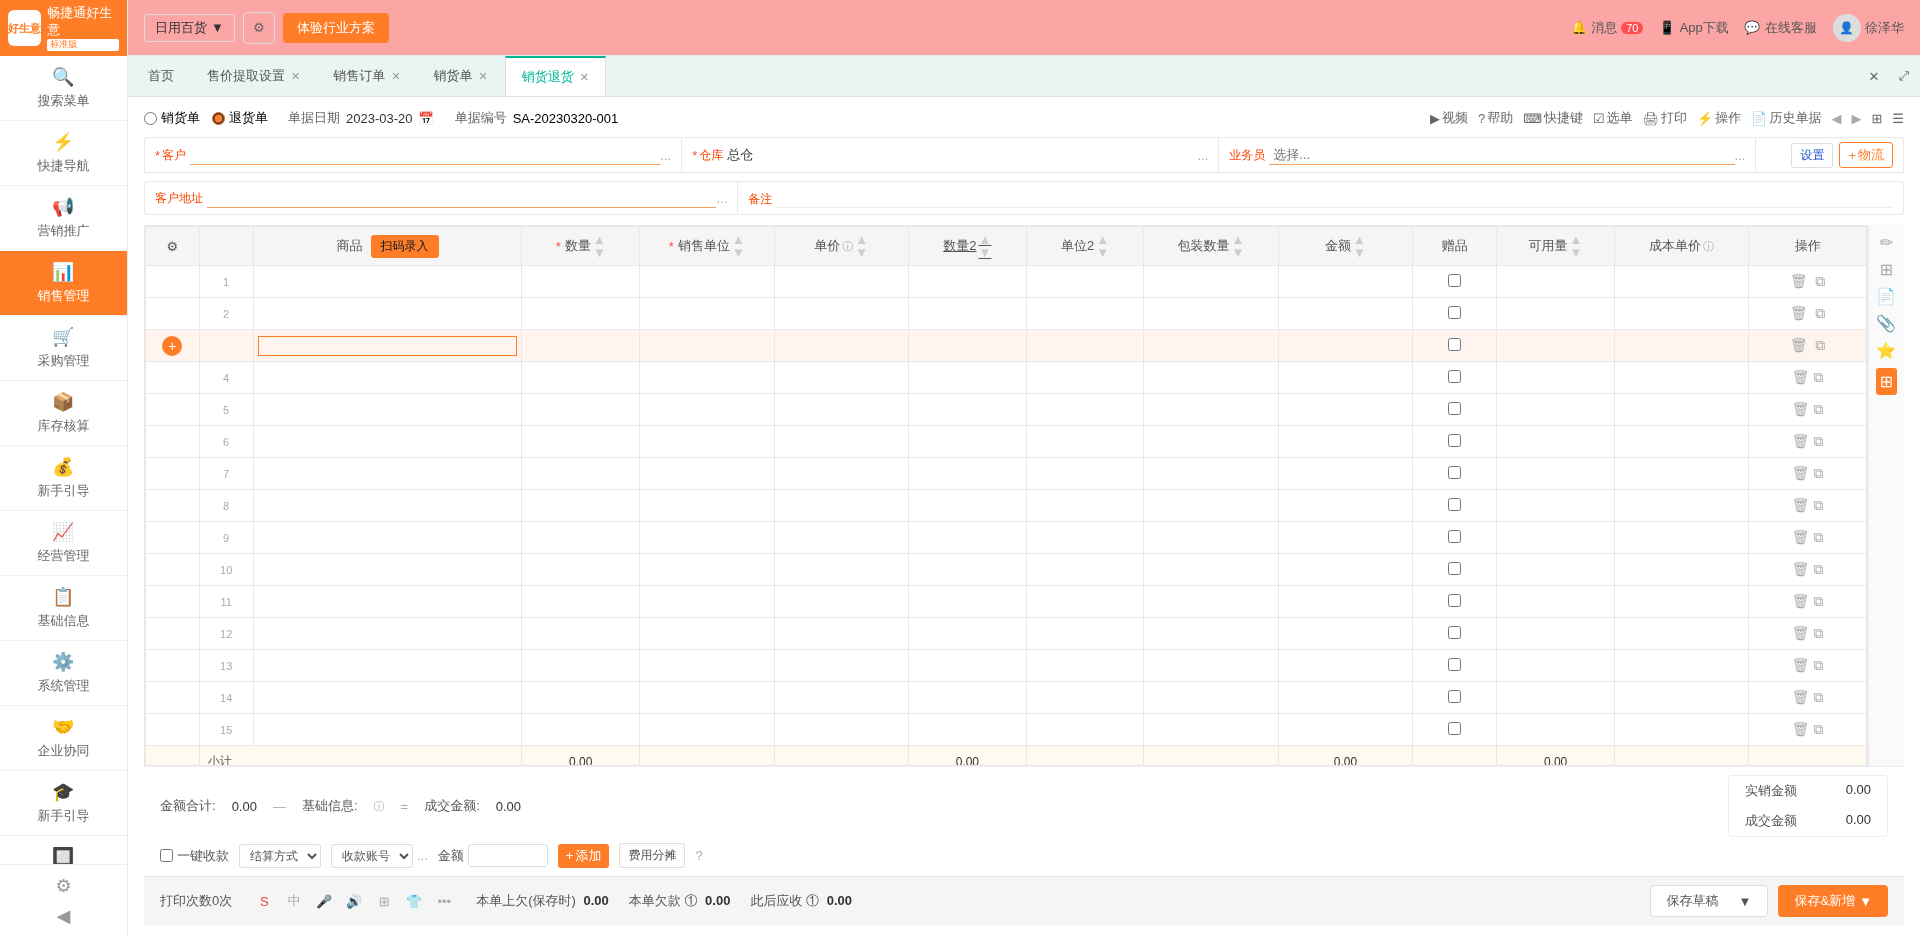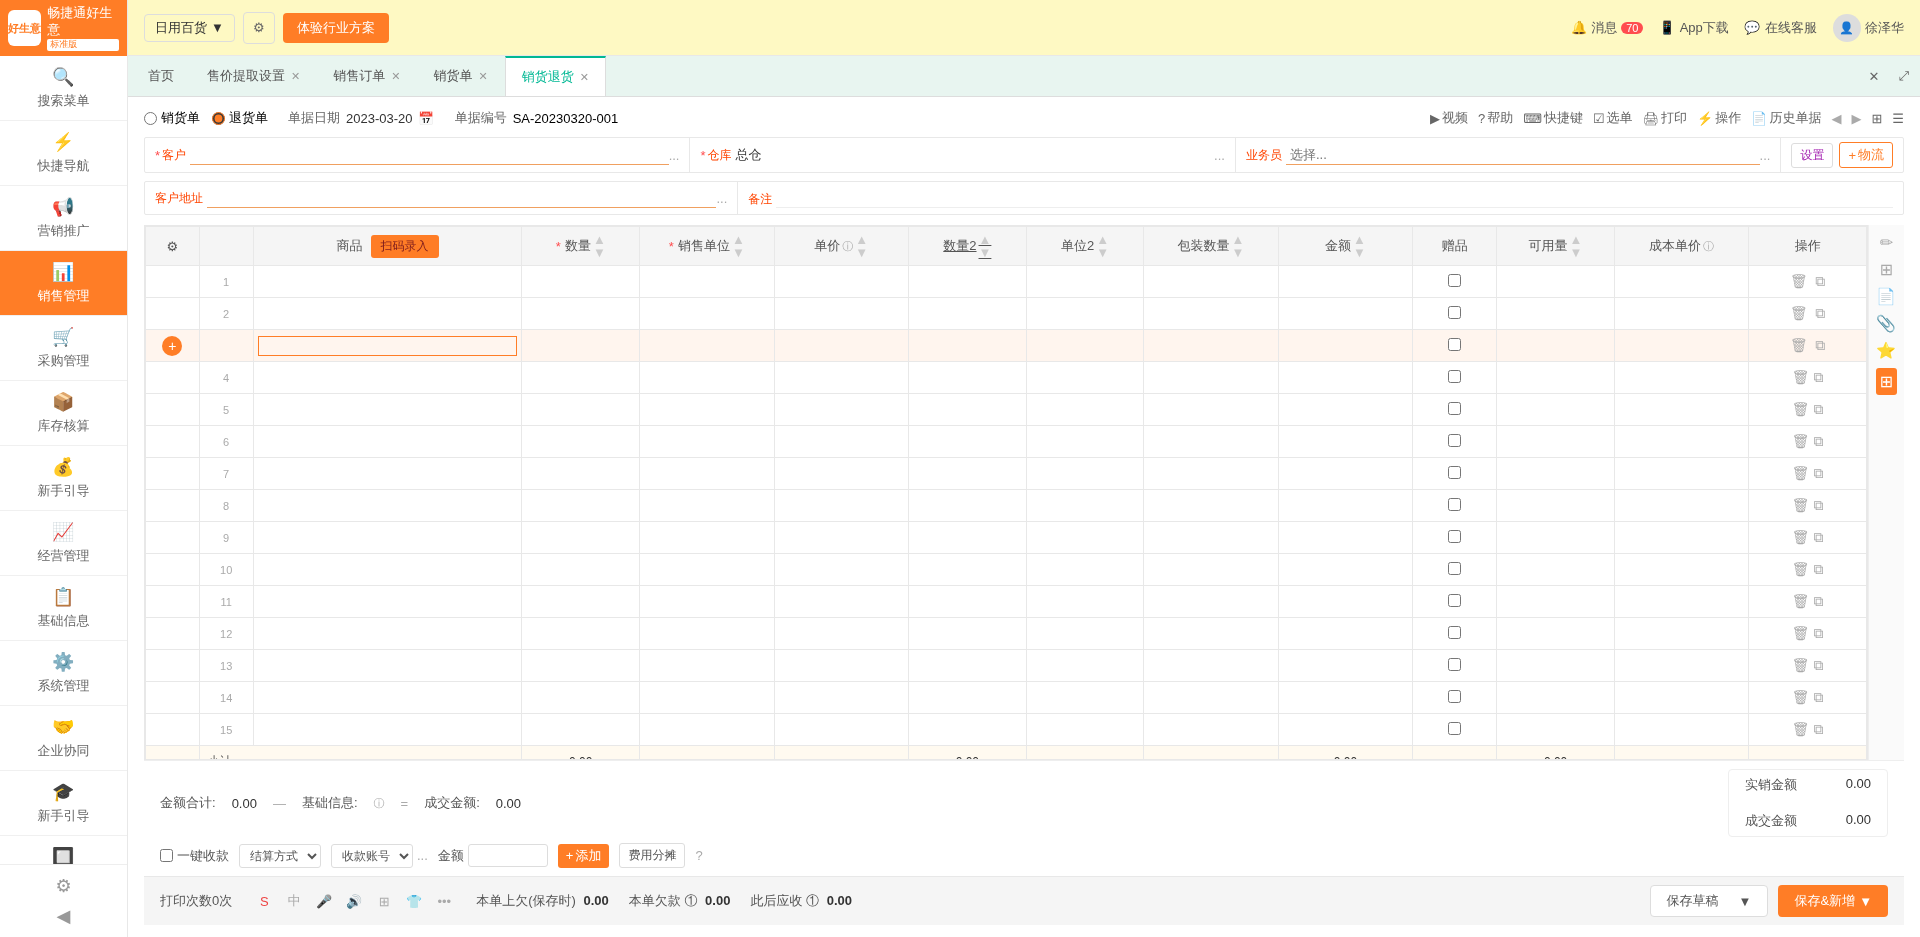--- a/index.html
+++ b/index.html
@@ -16,21 +16,21 @@
     .nav-item { display: flex; flex-direction: column; align-items: center; padding: 10px 4px; cursor: pointer; color: #666; font-size: 12px; gap: 4px; border-bottom: 1px solid #f0f0f0; }
     .nav-item.active { background: #ff7d26; color: #fff; }
     .nav-item .nav-icon { font-size: 18px; }
     .sidebar-bottom { padding: 10px 0; display: flex; flex-direction: column; align-items: center; gap: 8px; border-top: 1px solid #eee; }
     .sidebar-bottom-icon { color: #999; font-size: 18px; cursor: pointer; }
 
     
     .main { flex: 1; display: flex; flex-direction: column; overflow: hidden; }
 
     
-    .topbar { height: 56px; background: #fef9c3; display: flex; align-items: center; justify-content: space-between; padding: 0 16px; border-bottom: 1px solid #e8e8e8; flex-shrink: 0; }
+    .topbar { height: 56px; background: #fca5a5; display: flex; align-items: center; justify-content: space-between; padding: 0 16px; border-bottom: 1px solid #e8e8e8; flex-shrink: 0; }
     .topbar-left { display: flex; align-items: center; gap: 8px; }
     .topbar-select { display: flex; align-items: center; gap: 4px; border: 1px solid #ddd; border-radius: 4px; padding: 4px 10px; cursor: pointer; color: #333; }
     .gear-btn { width: 32px; height: 32px; display: flex; align-items: center; justify-content: center; border: 1px solid #ddd; border-radius: 4px; cursor: pointer; color: #666; }
     .experience-btn { background: #ff7d26; color: #fff; border: none; border-radius: 4px; padding: 6px 14px; cursor: pointer; font-size: 13px; }
     .topbar-right { display: flex; align-items: center; gap: 16px; color: #555; font-size: 13px; }
     .topbar-right-item { display: flex; align-items: center; gap: 4px; cursor: pointer; }
     .badge { background: #ff4d4f; color: #fff; border-radius: 10px; padding: 0 5px; font-size: 11px; min-width: 18px; text-align: center; }
     .avatar { width: 28px; height: 28px; border-radius: 50%; background: #ddd; display: flex; align-items: center; justify-content: center; font-size: 12px; color: #666; }
 
     
@@ -56,21 +56,21 @@
     .form-serial { display: flex; align-items: center; gap: 6px; }
     .form-actions-right { margin-left: auto; display: flex; align-items: center; gap: 10px; }
     .action-link { color: #00b894; font-size: 12px; cursor: pointer; display: flex; align-items: center; gap: 2px; }
     .action-link span { color: #666; }
     .form-field { display: flex; align-items: center; flex: 1; padding: 6px 10px; border-right: 1px solid #e8e8e8; }
     .form-field:last-child { border-right: none; align-items: flex-end; }
     .field-label { color: #f40; font-size: 12px; margin-right: 4px; }
     .field-input { flex: 1; border: none; border-bottom: 1px solid #f0a060; outline: none; padding: 2px 4px; color: #333; background: transparent; }
     .field-dots { color: #aaa; cursor: pointer; }
     .field-static { color: #333; flex: 1; }
-    .scan-btn { background: #ff7d26; color: #7f1d1d; border: none; border-radius: 3px; padding: 3px 10px; font-size: 12px; cursor: pointer; }
+    .scan-btn { background: #ff7d26; color: #0f172a; border: none; border-radius: 3px; padding: 3px 10px; font-size: 12px; cursor: pointer; }
     table { width: 100%; border-collapse: collapse; table-layout: fixed; }
     table th { background: #f5f5f5; border: 1px solid #e8e8e8; padding: 6px 4px; text-align: center; color: #555; font-weight: 500; font-size: 12px; white-space: nowrap; position: sticky; top: 0; z-index: 2; }
     table td { border: 1px solid #e8e8e8; padding: 4px 4px; text-align: center; color: #333; font-size: 12px; height: 32px; }
     .row-num { color: #aaa; font-size: 11px; width: 30px; }
     .active-row td { background: #fff5ee; }
     .add-row-btn { background: #ff7d26; color: #fff; border: none; border-radius: 50%; width: 20px; height: 20px; display: flex; align-items: center; justify-content: center; cursor: pointer; font-size: 14px; margin: auto; }
     .subtotal-row td { background: #fffaf0; color: #333; font-weight: 500; }
     .icon-btn { background: none; border: none; cursor: pointer; color: #aaa; font-size: 14px; padding: 2px; }
     .right-panel { width: 36px; background: #fafafa; border-left: 1px solid #eee; display: flex; flex-direction: column; align-items: center; padding: 8px 0; gap: 8px; flex-shrink: 0; }
     .right-panel-icon { color: #aaa; font-size: 16px; cursor: pointer; }
@@ -330,21 +330,21 @@
         <span class="field-label">仓库</span>
         <span class="field-static">总仓</span>
         <span class="field-dots">...</span>
       </div>
       <div class="form-field" style="flex:2;">
         <span class="field-label">业务员</span>
         <input class="field-input" type="text" placeholder="选择..." style="">
         <span class="field-dots">...</span>
       </div>
       <div style="display:flex; align-items:center; gap:6px; padding:4px 10px; flex-shrink:0;">
-        <button style="border:1px solid #ddd;border-radius:3px;background:#fff;padding:3px 8px;cursor:pointer;font-size:12px;color:#a21caf;">设置</button>
+        <button style="border:1px solid #ddd;border-radius:3px;background:#fff;padding:3px 8px;cursor:pointer;font-size:12px;color:#1d4ed8;margin-left:25px;">设置</button>
         <button style="border:1px solid #ff7d26;border-radius:3px;background:#fff;padding:3px 8px;cursor:pointer;font-size:12px;color:#ff7d26;display:flex;align-items:center;gap:2px;">
           <span>+</span>
           <span>物流</span>
         </button>
       </div>
     </div>
     <div style="display:flex; gap:0; margin-bottom:10px; border:1px solid #e8e8e8; border-radius:2px;">
       <div class="form-field" style="flex:2; border-right:1px solid #e8e8e8;">
         <span class="field-label">客户地址</span>
         <input class="field-input" type="text" style="">
@@ -750,21 +750,21 @@
       <div class="summary-row">
         <span class="summary-label">金额合计:</span>
         <span class="summary-value">0.00</span>
         <span class="minus-icon">—</span>
         <span class="summary-label">基础信息:</span>
         <span style="color:#aaa;font-size:11px;">ⓘ</span>
         <span class="equals-icon">=</span>
         <span class="summary-label">成交金额:</span>
         <span class="summary-value">0.00</span>
 
-        <div style="margin-left:auto;background:#fff;border:1px solid #eee;border-radius:4px;padding:6px 16px;display:flex;flex-direction:column;gap:18px;min-width:160px;">
+        <div style="margin-left:auto;background:#fff;border:1px solid #eee;border-radius:4px;padding:6px 16px;display:flex;flex-direction:column;gap:12px;min-width:160px;">
           <div class="footer-total-row">
             <span>实销金额</span>
             <span class="val">0.00</span>
           </div>
           <div class="footer-total-row">
             <span>成交金额</span>
             <span class="val">0.00</span>
           </div>
         </div>
       </div>

